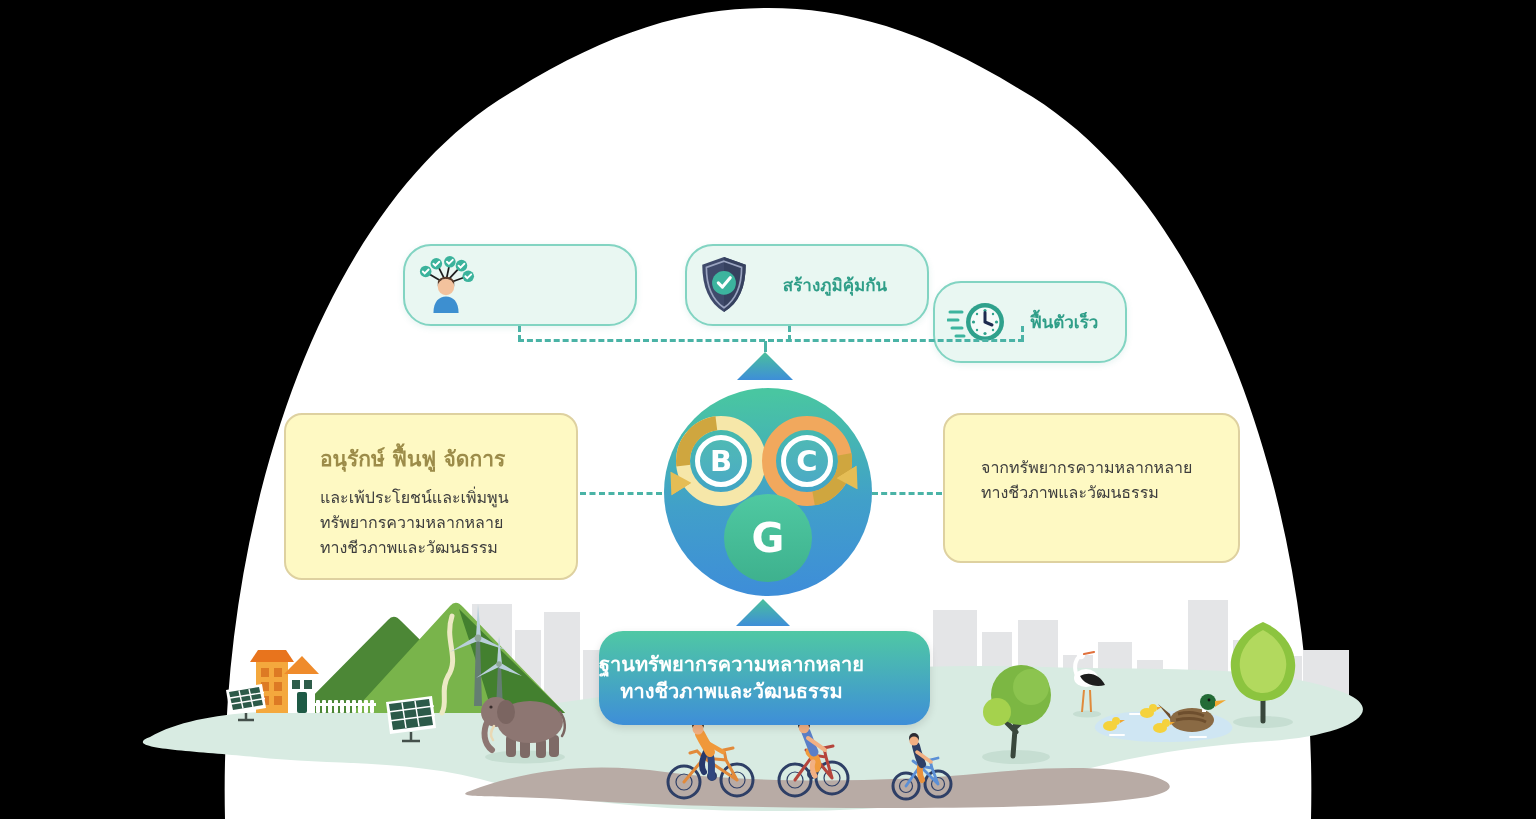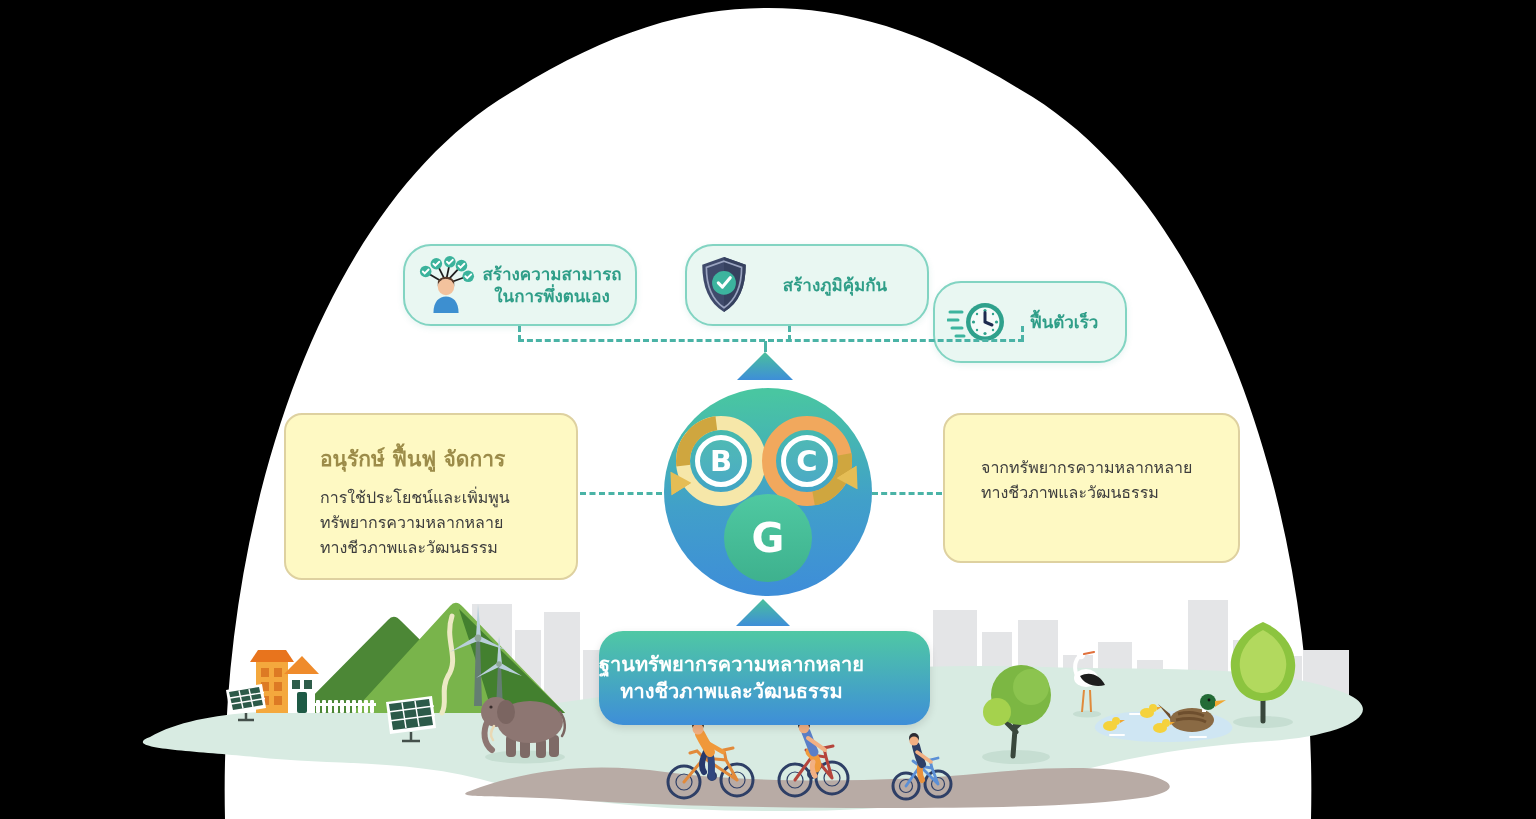--- a/index.html
+++ b/index.html
@@ -299,22 +299,20 @@
         <path d="M6,17 l2,2 l4,-4"></path>
           <path d="M17,9 l2,2 l4,-4"></path>
           <path d="M31,7 l2,2 l4,-4"></path>
         <path d="M43,11 l2,2 l4,-4"></path>
           <path d="M50,22 l2,2 l4,-4"></path>
       </g>
       <circle cx="30" cy="33" r="8.5" fill="#f3c29d"></circle>
       <path d="M21.5,33 a8.5,8.5 0 0 1 17,0 l0,-4 a8.5,6.5 0 0 0 -17,0 Z" fill="#5a3a28"></path>
       <path d="M17,60 C17,48 23,43 30,43 C37,43 43,48 43,60 Z" fill="#3d8fd0"></path>
     </svg>
-    <div class="pill-label">สร้างความสามารถ
-ในการพึ่งตนเอง</div>
   </div>
 
   <div class="pill" style="left:685px;width:244px;">
     <svg width="50" height="58" viewBox="0 0 48 56">
       <path d="M24,1 L45,8.5 C45,30 38.5,45.5 24,54 C9.5,45.5 3,30 3,8.5 Z" fill="#3f4a6b"></path>
       <path d="M24,1 L45,8.5 C45,30 38.5,45.5 24,54 Z" fill="#36415f"></path>
       <path d="M24,5 L41,11 C41,29 35.5,42 24,50 C12.5,42 7,29 7,11 Z" fill="none" stroke="#9aa4c0" stroke-width="1.6"></path>
       <circle cx="24" cy="26" r="11.5" fill="#3cb49e"></circle>
       <path d="M18.5,26 l4,4 l7.5,-9" fill="none" stroke="#fff" stroke-width="3" stroke-linecap="round" stroke-linejoin="round"></path>
     </svg>
@@ -363,21 +361,21 @@
     <div class="letter-ring" style="left:31px;top:47px;">B</div>
     <div class="letter-ring" style="left:117px;top:47px;">C</div>
     <div class="g-circle">G</div>
   </div>
 
   <div class="dash-h" style="left:580px;top:492px;width:82px;"></div>
   <div class="dash-h" style="left:872px;top:492px;width:70px;"></div>
 
   <div class="note" style="left:284px;top:413px;width:294px;height:167px;padding:27px 16px 0 34px;">
     <div class="note-title">อนุรักษ์ ฟื้นฟู จัดการ</div>
-    <div class="note-body">การใช้ประโยชน์และเพิ่มพูน
+    <div class="note-body">และเพ้ประโยชน์และเพิ่มพูน
 ทรัพยากรความหลากหลาย
 ทางชีวภาพและวัฒนธรรม</div>
   </div>
   <div class="note" style="left:943px;top:413px;width:297px;height:150px;padding:30px 16px 0 36px;">
     <div class="note-body">จากทรัพยากรความหลากหลาย
 ทางชีวภาพและวัฒนธรรม</div>
   </div>
 
   <div class="tri-up" style="left:736px;top:599px;width:54px;height:27px;"></div>
   <div class="base-box">

